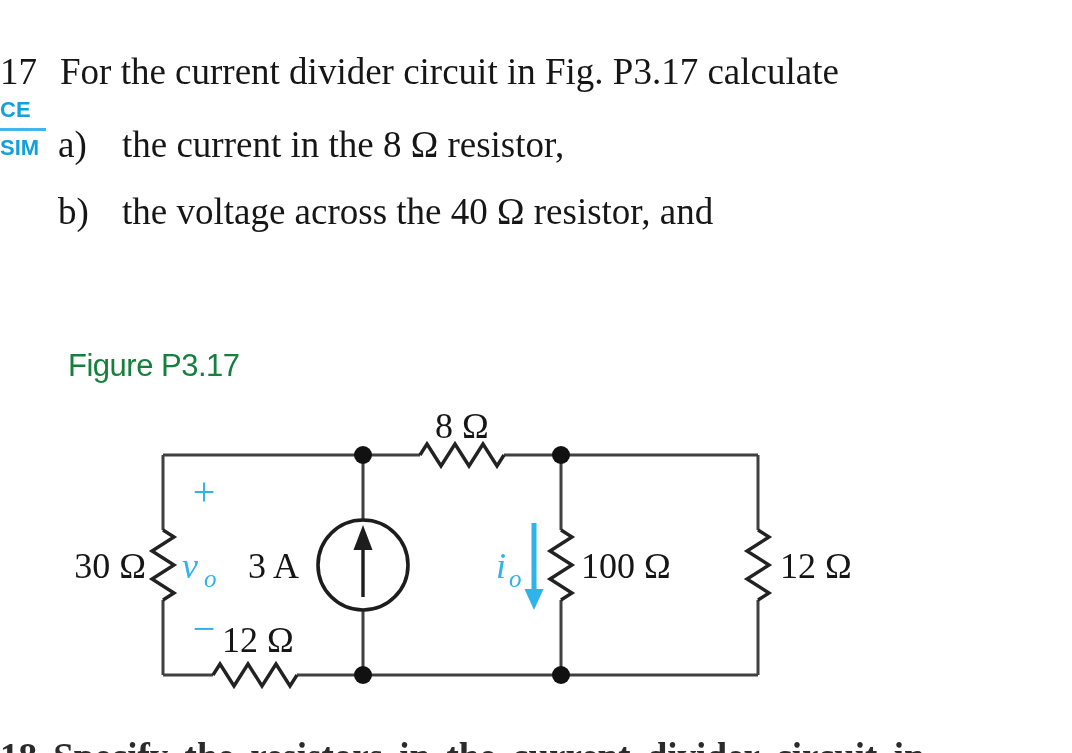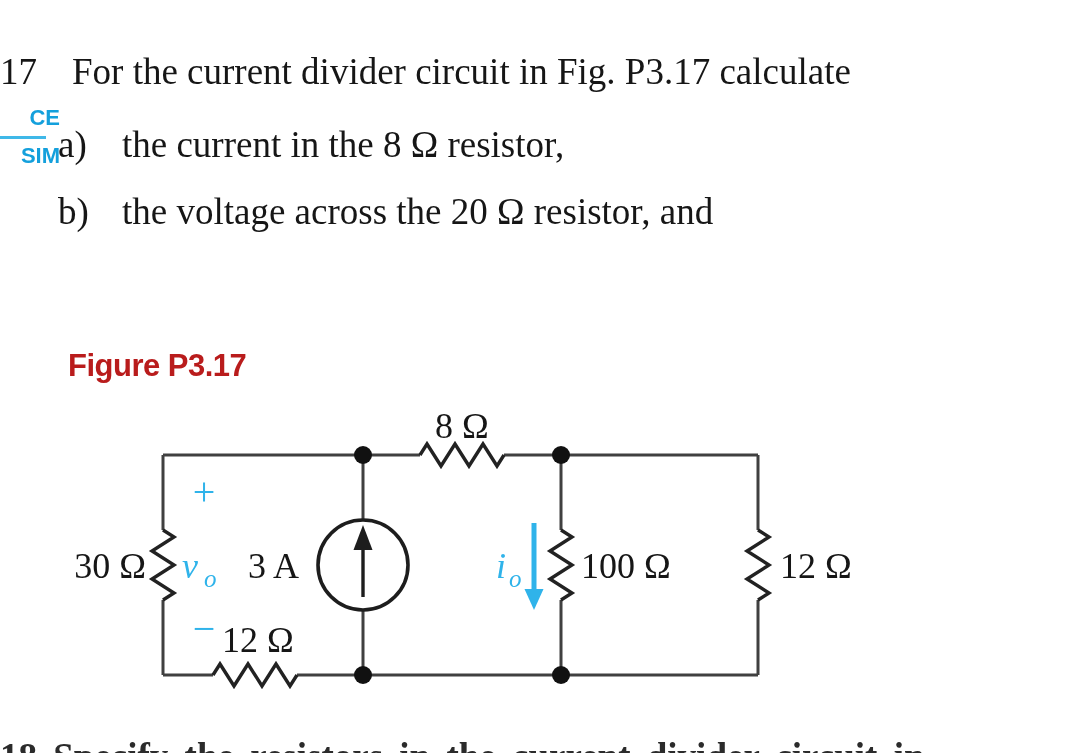--- a/index.html
+++ b/index.html
@@ -7,41 +7,41 @@
     position:relative;width:1072px;height:753px;overflow:hidden;
     background:#ffffff;color:#161616;
     font-family:"Liberation Serif", serif;
   }
   
   .prob-num{
     position:absolute;left:0px;top:50px;
     font-size:37px;font-weight:normal;line-height:44px;
   }
   .intro{
-    position:absolute;left:72px;top:50px;width:1000px;
+    position:absolute;left:60px;top:50px;width:1000px;
     font-size:37px;line-height:44px;white-space:nowrap;
   }
   .part{
     position:absolute;left:58px;width:1000px;
     font-size:37px;line-height:44px;white-space:nowrap;font-family:Liberation Serif, serif;
   }
   .part .marker{display:inline-block;width:64px;}
   .part-a{top:123px}.part-b{top:190px}.part-c{top:257px}
   
-  .margin-tags{position:absolute;left:0;top:106px;width:60px;text-align:right;}
+  .margin-tags{position:absolute;left:0;top:98px;width:60px;}
   .tag{
     font-family:"Liberation Sans", sans-serif;font-weight:bold;
     font-size:22px;line-height:24px;color:#14a0dc;letter-spacing:0px;
   }
   .tag-rule{width:46px;height:3px;background:#3fb8e8;margin:6px 0 5px 0;}
   
   .fig-caption{
     position:absolute;left:68px;top:348px;
-    font-family:"Liberation Sans", sans-serif;font-weight:bold;
-    font-size:31px;letter-spacing:-0.5px;color:#b91c1c;
+    font-family:"Liberation Sans", sans-serif;font-weight:normal;
+    font-size:31px;letter-spacing:-0.5px;color:#15803d;
   }
   
   .circuit{position:absolute;left:0;top:393px;}
   .circuit text{font-family:"Liberation Serif", serif;fill:#161616;}
   .it{font-style:italic;}
   
   .clipped-line{
     position:absolute;left:0;bottom:0;width:1072px;height:19px;overflow:hidden;
     font-size:37px;line-height:46px;white-space:nowrap;word-spacing:7px;
     color:#2b2b2b;font-weight:bold;font-family:"Liberation Serif", serif;
@@ -58,21 +58,21 @@
     <div class="tag">SIM</div>
   </div>
 
   <div class="prob-num">17</div>
   <div class="intro">For the current divider circuit in Fig. P3.17 calculate</div>
 
   <div class="part part-a">
     <span class="marker">a)</span><span>the current in the 8 Ω resistor,</span>
   </div>
   <div class="part part-b">
-    <span class="marker">b)</span><span>the voltage across the 20 Ω resistor, and</span>
+    <span class="marker">b)</span><span>the voltage across the 40 Ω resistor, and</span>
   </div>
 
   <div class="fig-caption">Figure P3.17</div>
 
   <svg class="circuit" width="1072" height="310" viewBox="0 0 1072 310">
 
     <path d="M163,62 H420 M504,62 H758
              M163,62 V137 M163,207 V282
              M758,62 V137 M758,207 V282
              M163,282 H213 M297,282 H758

